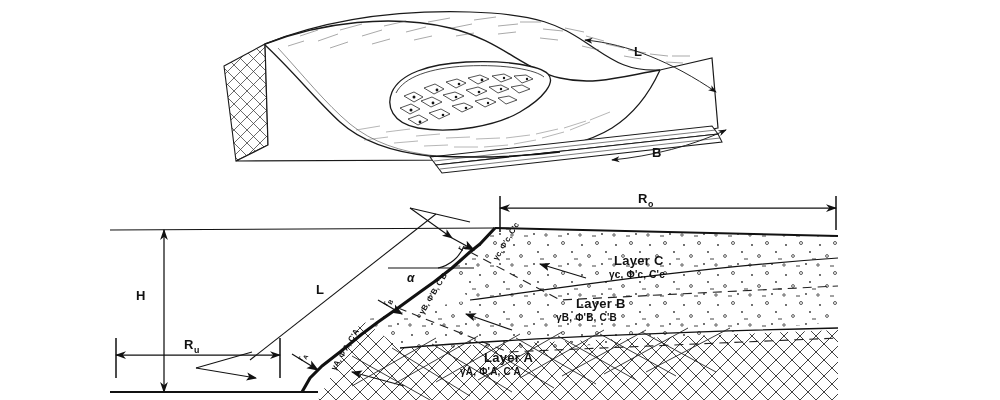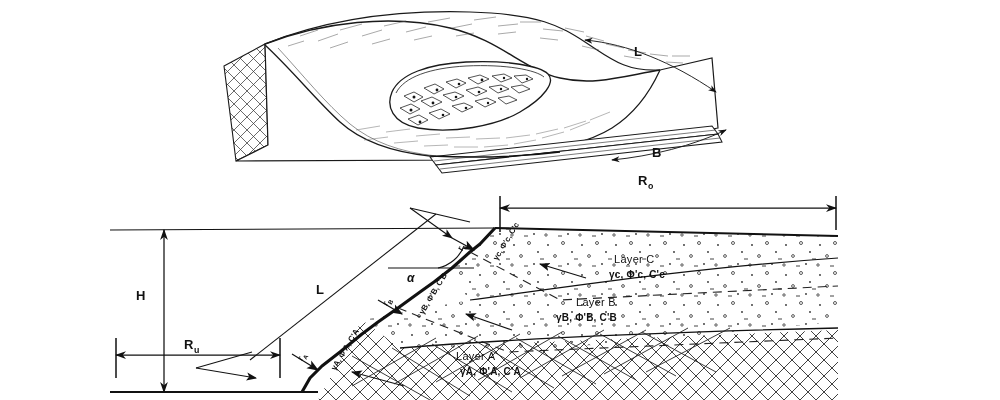--- a/index.html
+++ b/index.html
@@ -13,21 +13,21 @@
   .lbl{
     position:absolute;
     font-family:"Liberation Sans", sans-serif;
     color:#111;
     white-space:nowrap;
     line-height:1;
     font-weight:bold;
   }
   .lbl sub{font-size:0.68em;font-weight:bold;}
   .dim-letter{font-size:13px;letter-spacing:0.5px;}
-  .layer-name{font-size:11px;font-weight:normal;letter-spacing:0.3px;}
+  .layer-name{font-size:13px;font-weight:bold;letter-spacing:0.3px;}
   .layer-params{font-size:10px;font-weight:bold;letter-spacing:0.2px;}
   .slope-tag{font-size:9px;font-weight:bold;}
   .slope-params{font-size:8px;font-weight:bold;}
   .alpha{font-size:12px;font-style:italic;font-weight:bold;}
   .rot-a{transform:rotate(-59deg);transform-origin:left top;}
   .rot-b{transform:rotate(-59deg);transform-origin:left top;}
 </style>
 </head>
 <body>
 
@@ -278,35 +278,35 @@
   <div class="lbl dim-letter" style="left:634px;top:45px;">L</div>
 
   <div class="lbl dim-letter" style="left:652px;top:146px;">B</div>
 
   <div class="lbl dim-letter" style="left:136px;top:289px;">H</div>
 
   <div class="lbl dim-letter" style="left:184px;top:338px;text-align:center;">
     <span>R</span><sub>u</sub>
   </div>
 
-  <div class="lbl dim-letter" style="left:638px;top:174px;">
+  <div class="lbl dim-letter" style="left:638px;top:192px;">
     <span>R</span><sub>o</sub>
   </div>
 
   <div class="lbl dim-letter" style="left:316px;top:283px;">L</div>
 
   <div class="lbl alpha" style="left:407px;top:272px;">α</div>
 
   <div class="lbl layer-name" style="left:614px;top:254px;">Layer C</div>
   <div class="lbl layer-params" style="left:609px;top:270px;">γc, Φ'c, C'c</div>
 
   <div class="lbl layer-name" style="left:576px;top:297px;">Layer B</div>
   <div class="lbl layer-params" style="left:556px;top:313px;">γB, Φ'B, C'B</div>
 
-  <div class="lbl layer-name" style="left:456px;top:351px;">Layer A</div>
+  <div class="lbl layer-name" style="left:484px;top:351px;">Layer A</div>
   <div class="lbl layer-params" style="left:460px;top:367px;">γA, Φ'A, C'A</div>
 
   <div class="lbl slope-tag rot-a" style="left:456px;top:248px;">
     <span>r</span><sub>c</sub>
   </div>
   <div class="lbl slope-params rot-b" style="left:492px;top:258px;">γc, Φ'c, C'c</div>
 
   <div class="lbl slope-tag rot-a" style="left:381px;top:303px;">
     <span>r</span><sub>B</sub>
   </div>

